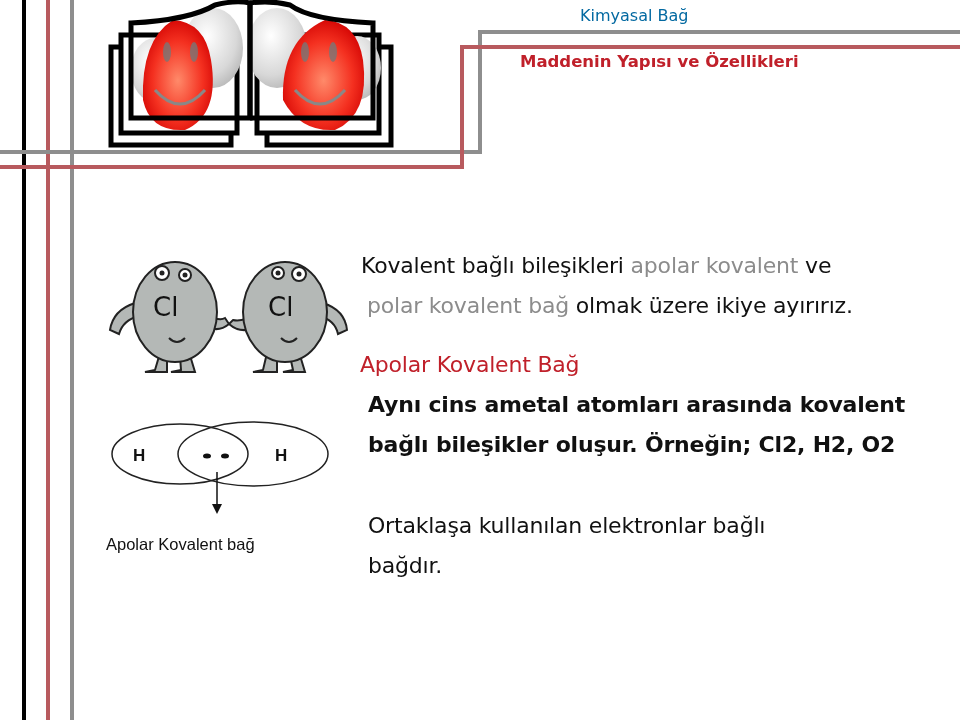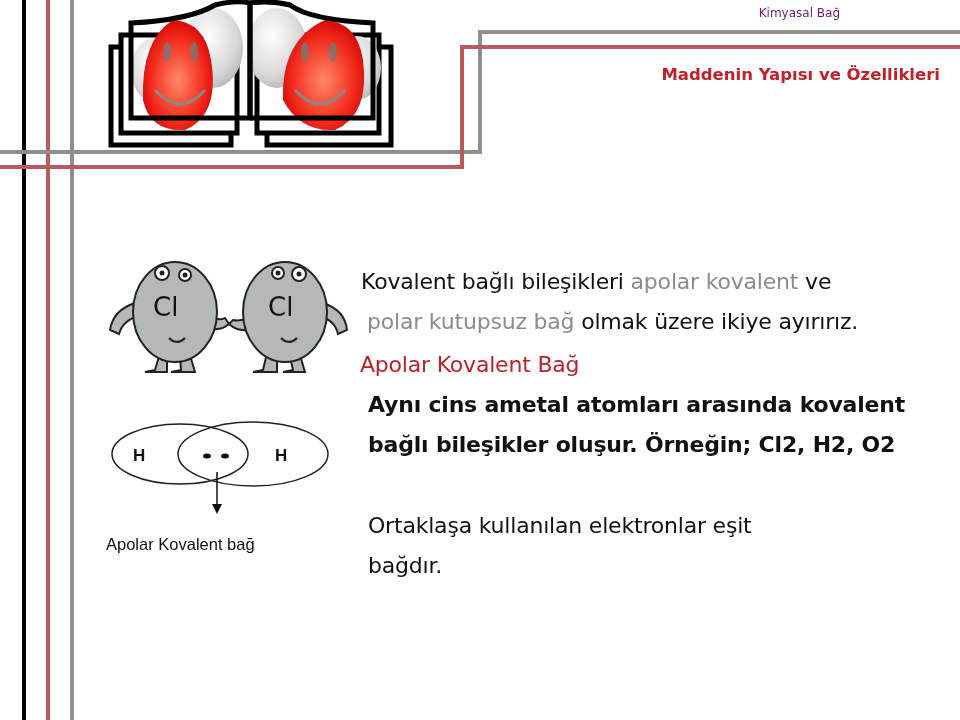--- a/index.html
+++ b/index.html
@@ -1,20 +1,20 @@
 <!DOCTYPE html>
 <html><head>
 <meta charset="utf-8">
 <style>
   html, body { margin:0; padding:0; }
   body { width:960px; height:720px; background:#ffffff; position:relative; overflow:hidden; font-family:"DejaVu Sans", sans-serif; }
   .abs { position:absolute; }
   .line { position:absolute; }
-  .header-small { position:absolute; top:6px; left:580px; width:260px; text-align:right; font-size:12px; color:#701a75; }
-  .header-title { position:absolute; top:65px; left:520px; width:420px; text-align:right; font-size:16.5px; font-weight:bold; color:#c0202a; }
+  .header-small { position:absolute; top:6px; left:580px; width:260px; text-align:left; font-size:16px; color:#0369a1; }
+  .header-title { position:absolute; top:52px; left:520px; width:420px; text-align:left; font-size:16.5px; font-weight:bold; color:#c0202a; }
   .para { position:absolute; font-size:22px; line-height:40px; color:#111; letter-spacing:-0.2px; }
   .gray { color:#8c8c8c; }
   .red { color:#c0202a; }
   .caption { position:absolute; top:535px; left:106px; font-family:"Liberation Sans", sans-serif; font-size:16.5px; color:#111; }
 </style>
 </head>
 <body>
 
 <div class="line" style="left:22px;top:0;width:4px;height:720px;background:#000;"></div>
 <div class="line" style="left:46px;top:0;width:4px;height:720px;background:#b85a5e;"></div>
@@ -102,25 +102,25 @@
   <ellipse cx="148" cy="36" rx="75" ry="32" fill="none" stroke="#222" stroke-width="1.5"></ellipse>
   <text x="28" y="43" font-family="Liberation Sans, sans-serif" font-size="17" font-weight="bold" fill="#111">H</text>
   <text x="170" y="43" font-family="Liberation Sans, sans-serif" font-size="17" font-weight="bold" fill="#111">H</text>
   <ellipse cx="102" cy="38" rx="4" ry="2.5" fill="#111"></ellipse>
   <ellipse cx="120" cy="38" rx="4" ry="2.5" fill="#111"></ellipse>
   <line x1="112" y1="54" x2="112" y2="88" stroke="#111" stroke-width="1.5"></line>
   <path d="M107 86 L117 86 L112 96Z" fill="#111"></path>
 </svg>
 <div class="caption">Apolar Kovalent bağ</div>
 
-<div class="para" style="left:361px;top:262px;">
+<div class="para" style="left:361px;top:246px;">
   <div><span>Kovalent bağlı bileşikleri </span><span class="gray">apolar kovalent</span><span> ve</span></div>
-  <div style="padding-left:6px;"><span class="gray">polar kutupsuz bağ</span><span> olmak üzere ikiye ayırırız.</span></div>
+  <div style="padding-left:6px;"><span class="gray">polar kovalent bağ</span><span> olmak üzere ikiye ayırırız.</span></div>
 </div>
 <div class="para red" style="left:360px;top:345px;">Apolar Kovalent Bağ</div>
 <div class="para" style="left:368px;top:385px;font-weight:bold;">
   <div>Aynı cins ametal atomları arasında kovalent</div>
   <div>bağlı bileşikler oluşur. Örneğin; Cl2, H2, O2</div>
 </div>
 <div class="para" style="left:368px;top:506px;">
-  <div>Ortaklaşa kullanılan elektronlar eşit</div>
+  <div>Ortaklaşa kullanılan elektronlar bağlı</div>
   <div>bağdır.</div>
 </div>
 
 </body></html>

